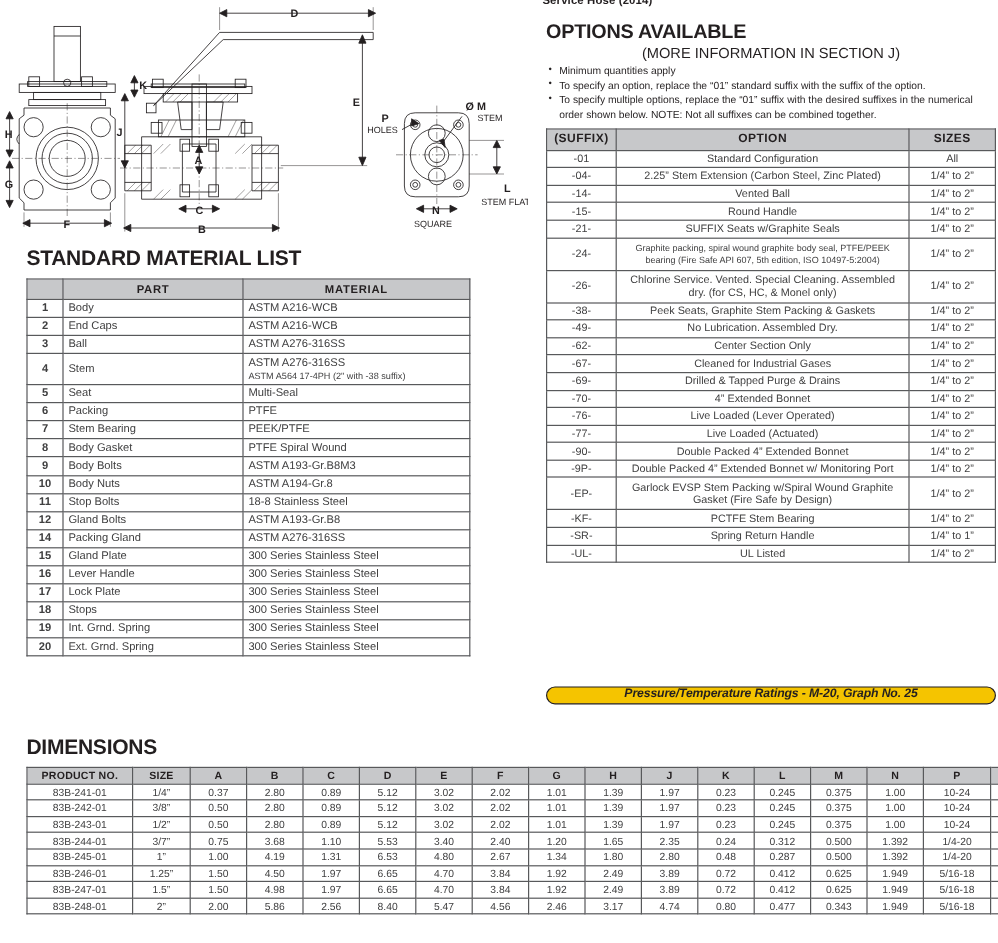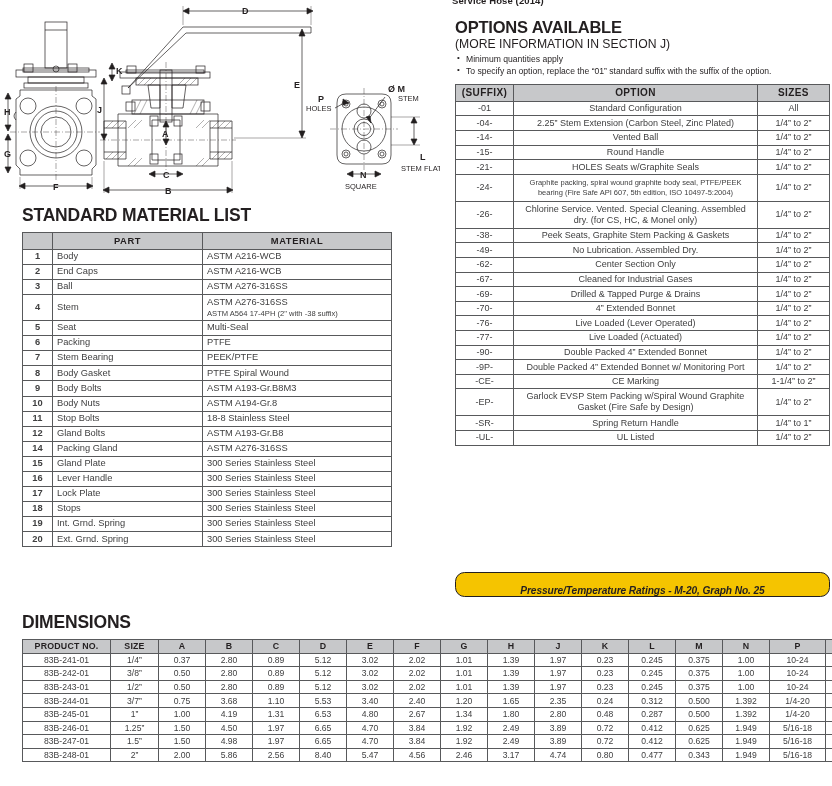--- a/index.html
+++ b/index.html
@@ -78,21 +78,21 @@
   }
   table.dims col.c-prod { width: 88px; }
   table.dims col.c-size { width: 48px; }
   table.dims col.c-n    { width: 47px; }
   table.dims col.c-p    { width: 56px; }
   table.dims col.c-wt   { width: 49px; }
 
   
   .right-col { position: absolute; left: 455px; top: 18px; width: 375px; }
   h2.opt-title { font-size: 16.5px; font-weight: bold; margin: 0; letter-spacing: -0.2px; }
-  .opt-sub { font-size: 12.2px; margin: 0 0 3px 0; color: #231f20; }
+  .opt-sub { font-size: 12.2px; margin: 0 0 3px 0; color: #231f20; text-align: center; }
   ul.opt-bullets { margin: 0 0 6px 0; padding: 0; list-style: none; }
   ul.opt-bullets li {
     font-size: 8.6px; line-height: 1.35; color: #231f20;
     padding-left: 11px; position: relative; margin-bottom: .5px;
   }
   ul.opt-bullets li:before {
     content: "\2022"; position: absolute; left: 2px; top: -1px; font-size: 8px; color:#231f20;
   }
 
   table.opts { border-collapse: collapse; width: 375px; table-layout: fixed; }
@@ -104,23 +104,23 @@
   table.opts col.c-suffix { width: 58px; }
   table.opts col.c-sizes  { width: 72px; }
   table.opts td.suffix { color:#404041; }
   table.opts td.opt-cell { font-size: 9px; }
   table.opts tr td { height: 14.6px; }
   table.opts tr.r2 td { height: 27px; }
   table.opts td.small { font-size: 7.5px; line-height: 1.3; }
 
   .banner {
     position: absolute; left: 455px; top: 572px;
-    width: 375px; height: 25px;
+    width: 375px; height: 15px;
     background: #f5c400; border: 1.2px solid #231f20; border-radius: 9.5px;
-    display: flex; align-items: flex-end; justify-content: center;
+    display: flex; align-items: flex-start; justify-content: center;
   }
   .banner span {
     font-size: 10.2px; font-weight: bold; font-style: italic; color: #231f20;
     letter-spacing: -0.1px;
   }
 </style>
 </head>
 <body>
 
 <div class="page">
@@ -454,20 +454,21 @@
         </tbody>
     </table>
   </div>
 
   <div class="right-col">
     <h2 class="opt-title">OPTIONS AVAILABLE</h2>
     <div class="opt-sub">(MORE INFORMATION IN SECTION J)</div>
     <ul class="opt-bullets">
         <li>Minimum quantities apply</li>
         <li>To specify an option, replace the “01” standard suffix with the suffix of the option.</li>
+        <li>To specify multiple options, replace the “01” suffix with the desired suffixes in the numerical order shown below. NOTE: Not all suffixes can be combined together.</li>
       </ul>
     <table class="opts">
       <colgroup>
           <col class="c-suffix">
           <col>
           <col class="c-sizes">
         </colgroup>
       <thead>
         <tr>
           <th>(SUFFIX)</th>
@@ -491,21 +492,21 @@
             <td class="opt-cell">Vented Ball</td>
             <td>1/4” to 2”</td>
           </tr>
           <tr>
             <td class="suffix">-15-</td>
             <td class="opt-cell">Round Handle</td>
             <td>1/4” to 2”</td>
           </tr>
           <tr>
             <td class="suffix">-21-</td>
-            <td class="opt-cell">HOLES Seats w/Graphite Seals</td>
+            <td class="opt-cell">SUFFIX Seats w/Graphite Seals</td>
             <td>1/4” to 2”</td>
           </tr>
           <tr class="r2">
             <td class="suffix">-24-</td>
             <td class="opt-cell small">Graphite packing, spiral wound graphite body seal, PTFE/PEEK bearing (Fire Safe API 607, 5th edition, ISO 10497-5:2004)</td>
             <td>1/4” to 2”</td>
           </tr>
           <tr class="r2">
             <td class="suffix">-26-</td>
             <td class="opt-cell">Chlorine Service. Vented. Special Cleaning. Assembled dry. (for CS, HC, &amp; Monel only)</td>
@@ -554,28 +555,28 @@
           <tr>
             <td class="suffix">-90-</td>
             <td class="opt-cell">Double Packed 4” Extended Bonnet</td>
             <td>1/4” to 2”</td>
           </tr>
           <tr>
             <td class="suffix">-9P-</td>
             <td class="opt-cell">Double Packed 4” Extended Bonnet w/ Monitoring Port</td>
             <td>1/4” to 2”</td>
           </tr>
-          <tr>
-            <td class="suffix">-CE-</td>
-            <td class="opt-cell">CE Marking</td>
-            <td>1-1/4” to 2”</td>
-          </tr>
           <tr class="r2">
             <td class="suffix">-EP-</td>
             <td class="opt-cell">Garlock EVSP Stem Packing w/Spiral Wound Graphite Gasket (Fire Safe by Design)</td>
+            <td>1/4” to 2”</td>
+          </tr>
+          <tr>
+            <td class="suffix">-KF-</td>
+            <td class="opt-cell">PCTFE Stem Bearing</td>
             <td>1/4” to 2”</td>
           </tr>
           <tr>
             <td class="suffix">-SR-</td>
             <td class="opt-cell">Spring Return Handle</td>
             <td>1/4” to 1”</td>
           </tr>
           <tr>
             <td class="suffix">-UL-</td>
             <td class="opt-cell">UL Listed</td>

